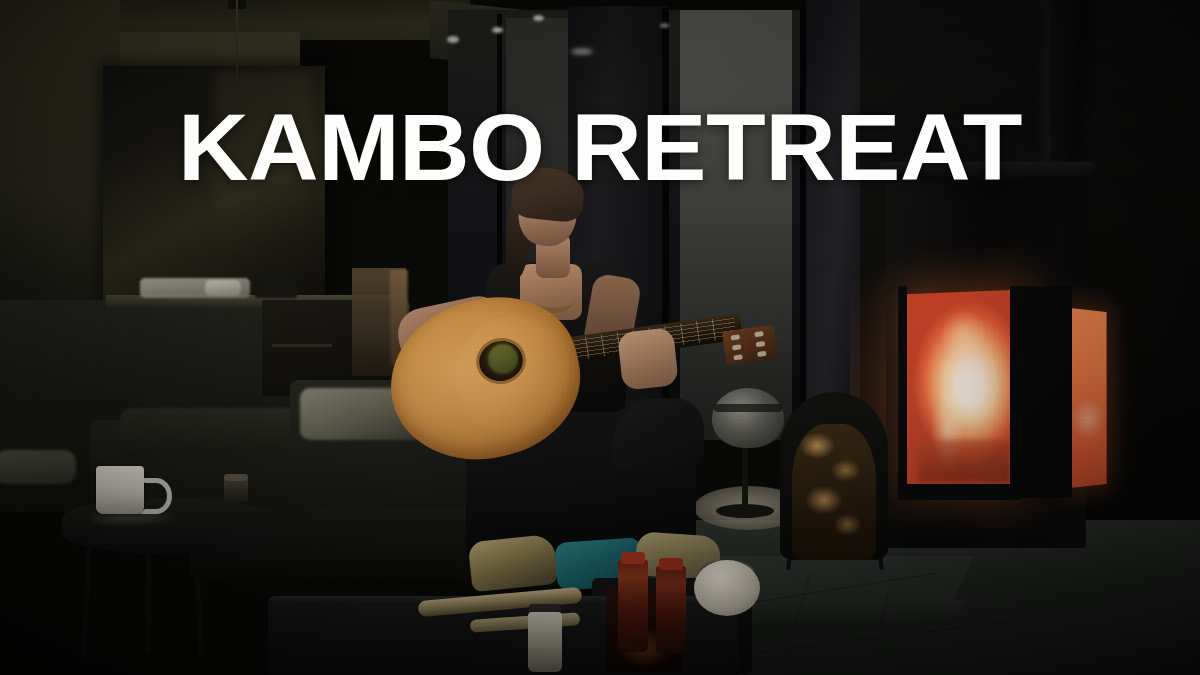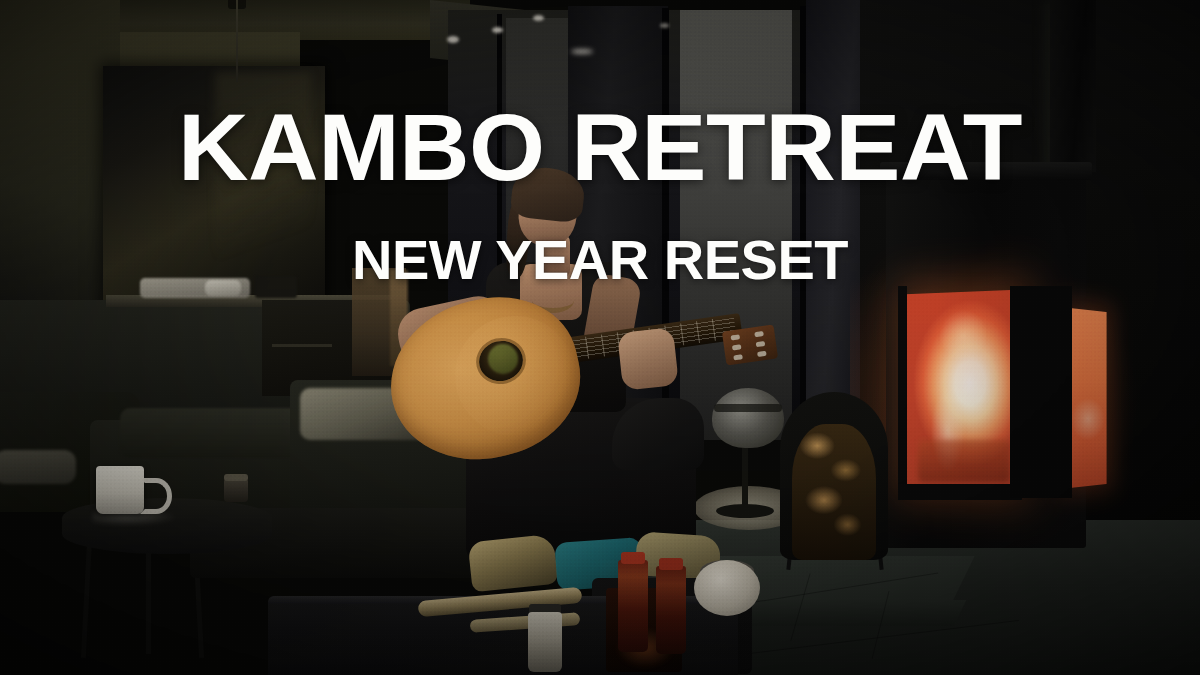--- a/index.html
+++ b/index.html
@@ -711,16 +711,15 @@
     <div class="layer white-jar-cap"></div>
     <div class="layer white-jar"></div>
 
     <div class="darken"></div>
     <div class="vignette"></div>
     <div class="grain"></div>
   </div>
 
   <div class="text-overlay">
     <div class="title">KAMBO RETREAT</div>
-    <div class="subtitle">NEW YEAR RESET</div>
   </div>
 
 </div>
 
 </body></html>

